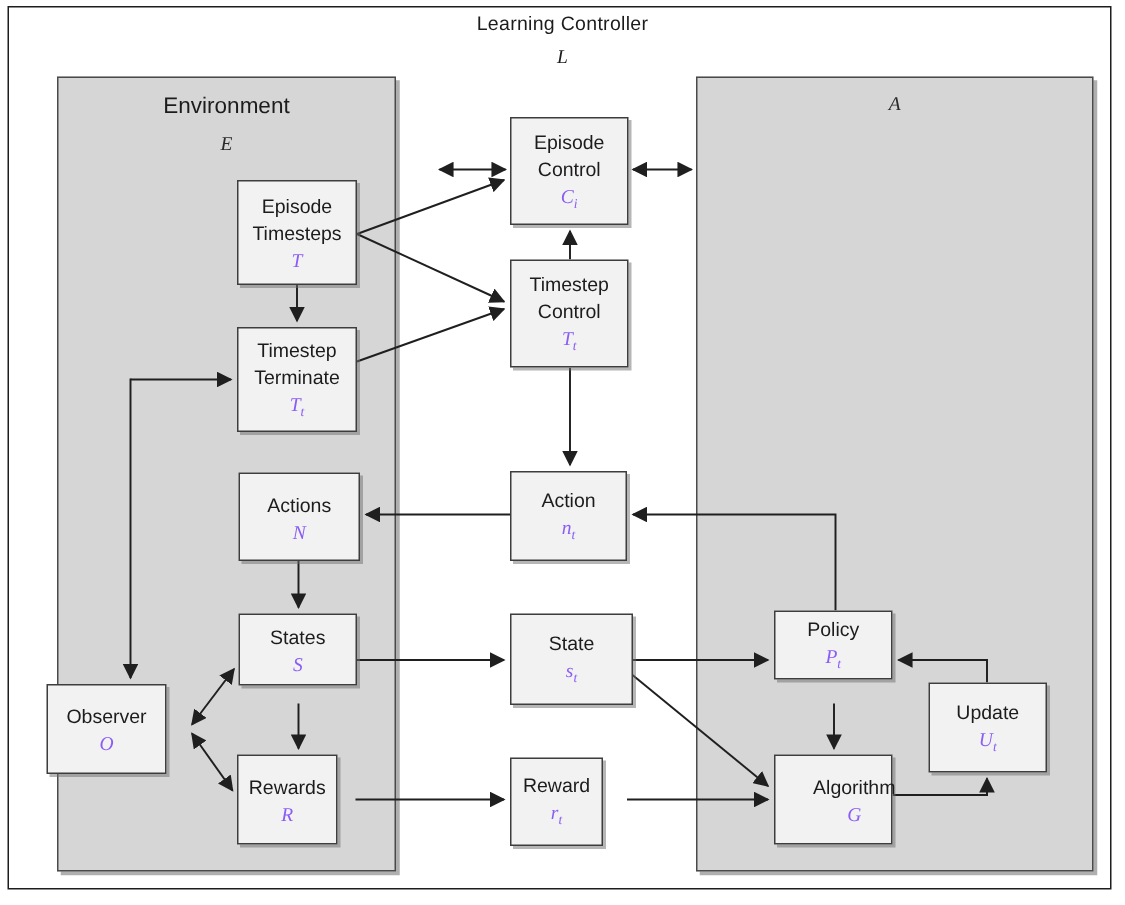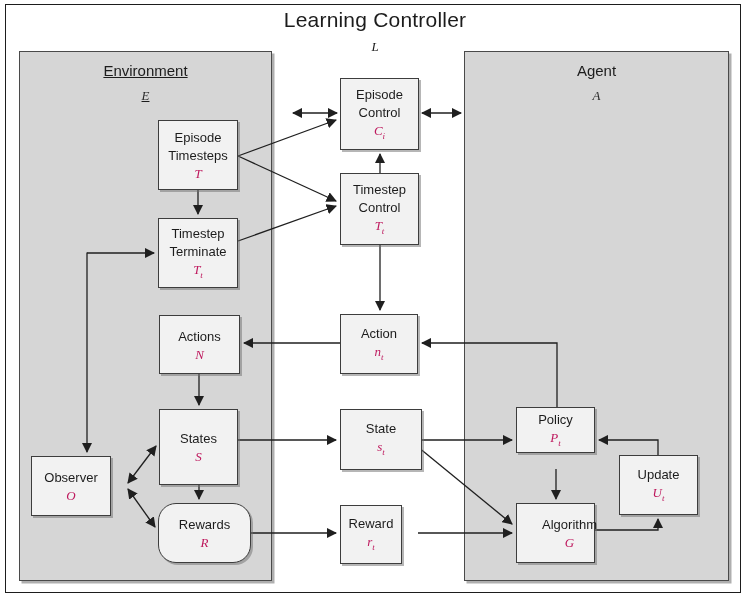--- a/index.html
+++ b/index.html
@@ -1,51 +1,50 @@
 <!DOCTYPE html>
 <html><head>
 <meta charset="utf-8">
 <style>
   html,body{margin:0;padding:0;background:#ffffff;width:750px;height:603px;overflow:hidden;
     font-family:"Liberation Sans",sans-serif;color:#1c1c1c;}
   #stage{position:relative;width:750px;height:603px;background:#ffffff;}
   #frame{position:absolute;left:5px;top:4px;width:736px;height:589px;border:1.5px solid #1d1d1d;background:#ffffff;box-sizing:border-box;}
   .title-wrap{position:absolute;left:0;top:8px;width:750px;text-align:center;}
-  .title-main{font-size:21px;letter-spacing:.2px;}
+  .title-main{font-size:13px;letter-spacing:.2px;}
   .title-sym{margin-top:7px;font-family:"Liberation Serif",serif;font-style:italic;font-size:13px;}
   .panel{position:absolute;box-sizing:border-box;background:#d6d6d6;border:1.5px solid #4a4a4a;
     box-shadow:2.5px 2.5px 0 rgba(110,110,110,.55);text-align:center;}
   .panel-title{margin-top:10px;font-size:15px;}
   .panel-sym{margin-top:9px;font-family:"Liberation Serif",serif;font-style:italic;font-size:13px;color:#2a2a2a;}
   #edges{position:absolute;left:0;top:0;width:750px;height:603px;pointer-events:none;}
   #edges line,#edges polyline{stroke:#1f1f1f;stroke-width:1.3;fill:none;}
   .node{position:absolute;box-sizing:border-box;background:#f2f2f2;border:1.5px solid #3d3d3d;
     box-shadow:2px 2px 0 rgba(110,110,110,.5);display:flex;flex-direction:column;align-items:center;justify-content:center;
     font-size:13px;line-height:18px;text-align:right;}
-  .node .sym{margin-top:2px;font-family:"Liberation Serif",serif;font-style:italic;font-size:13px;line-height:14px;color:#be185d;}
+  .node .sym{margin-top:2px;font-family:"Liberation Serif",serif;font-style:italic;font-size:13px;line-height:14px;color:#8b5cf6;}
   .node .sym sub{font-size:9px;font-style:italic;}
   .nl:empty,.sym sub:empty{display:none;}
 </style>
 </head>
 <body>
 
 <div id="stage">
   <div id="frame"></div>
 
   <div class="title-wrap">
     <div class="title-main">Learning Controller</div>
     <div class="title-sym">L</div>
   </div>
 
-  <div class="panel" style="left:19px;top:51px;width:253px;height:530px;text-decoration:underline;">
+  <div class="panel" style="left:38px;top:51px;width:226px;height:530px;">
     <div class="panel-title">Environment</div>
     <div class="panel-sym">E</div>
   </div>
   <div class="panel" style="left:464px;top:51px;width:265px;height:530px;">
-    <div class="panel-title">Agent</div>
     <div class="panel-sym">A</div>
   </div>
 
   <svg id="edges" viewBox="0 0 750 603" xmlns="http://www.w3.org/2000/svg">
     <defs>
       <marker id="ah" viewBox="0 0 10 10" refX="9" refY="5" markerWidth="8" markerHeight="8" orient="auto-start-reverse">
         <path d="M0,0 L10,5 L0,10 z" fill="#1f1f1f"></path>
       </marker>
     </defs>
     <line x1="293" y1="113" x2="337" y2="113" marker-start="url(#ah)" marker-end="url(#ah)"></line>
@@ -103,39 +102,39 @@
 
     <span class="sym"><i>N</i></span>
   </div>
 
   <div class="node" style="left:340px;top:314px;width:78px;height:60px;">
     <span class="nl">Action</span>
 
     <span class="sym"><i>n</i><sub>t</sub></span>
   </div>
 
-  <div class="node" style="left:159px;top:409px;width:79px;height:76px;">
+  <div class="node" style="left:159px;top:409px;width:79px;height:48px;">
     <span class="nl">States</span>
 
     <span class="sym"><i>S</i></span>
   </div>
 
   <div class="node" style="left:340px;top:409px;width:82px;height:61px;">
     <span class="nl">State</span>
 
     <span class="sym"><i>s</i><sub>t</sub></span>
   </div>
 
   <div class="node" style="left:31px;top:456px;width:80px;height:60px;">
     <span class="nl">Observer</span>
 
     <span class="sym"><i>O</i></span>
   </div>
 
-  <div class="node" style="left:158px;top:503px;width:93px;height:60px;border-radius:18px;">
+  <div class="node" style="left:158px;top:503px;width:67px;height:60px;">
     <span class="nl">Rewards</span>
 
     <span class="sym"><i>R</i></span>
   </div>
 
   <div class="node" style="left:340px;top:505px;width:62px;height:59px;">
     <span class="nl">Reward</span>
 
     <span class="sym"><i>r</i><sub>t</sub></span>
   </div>

